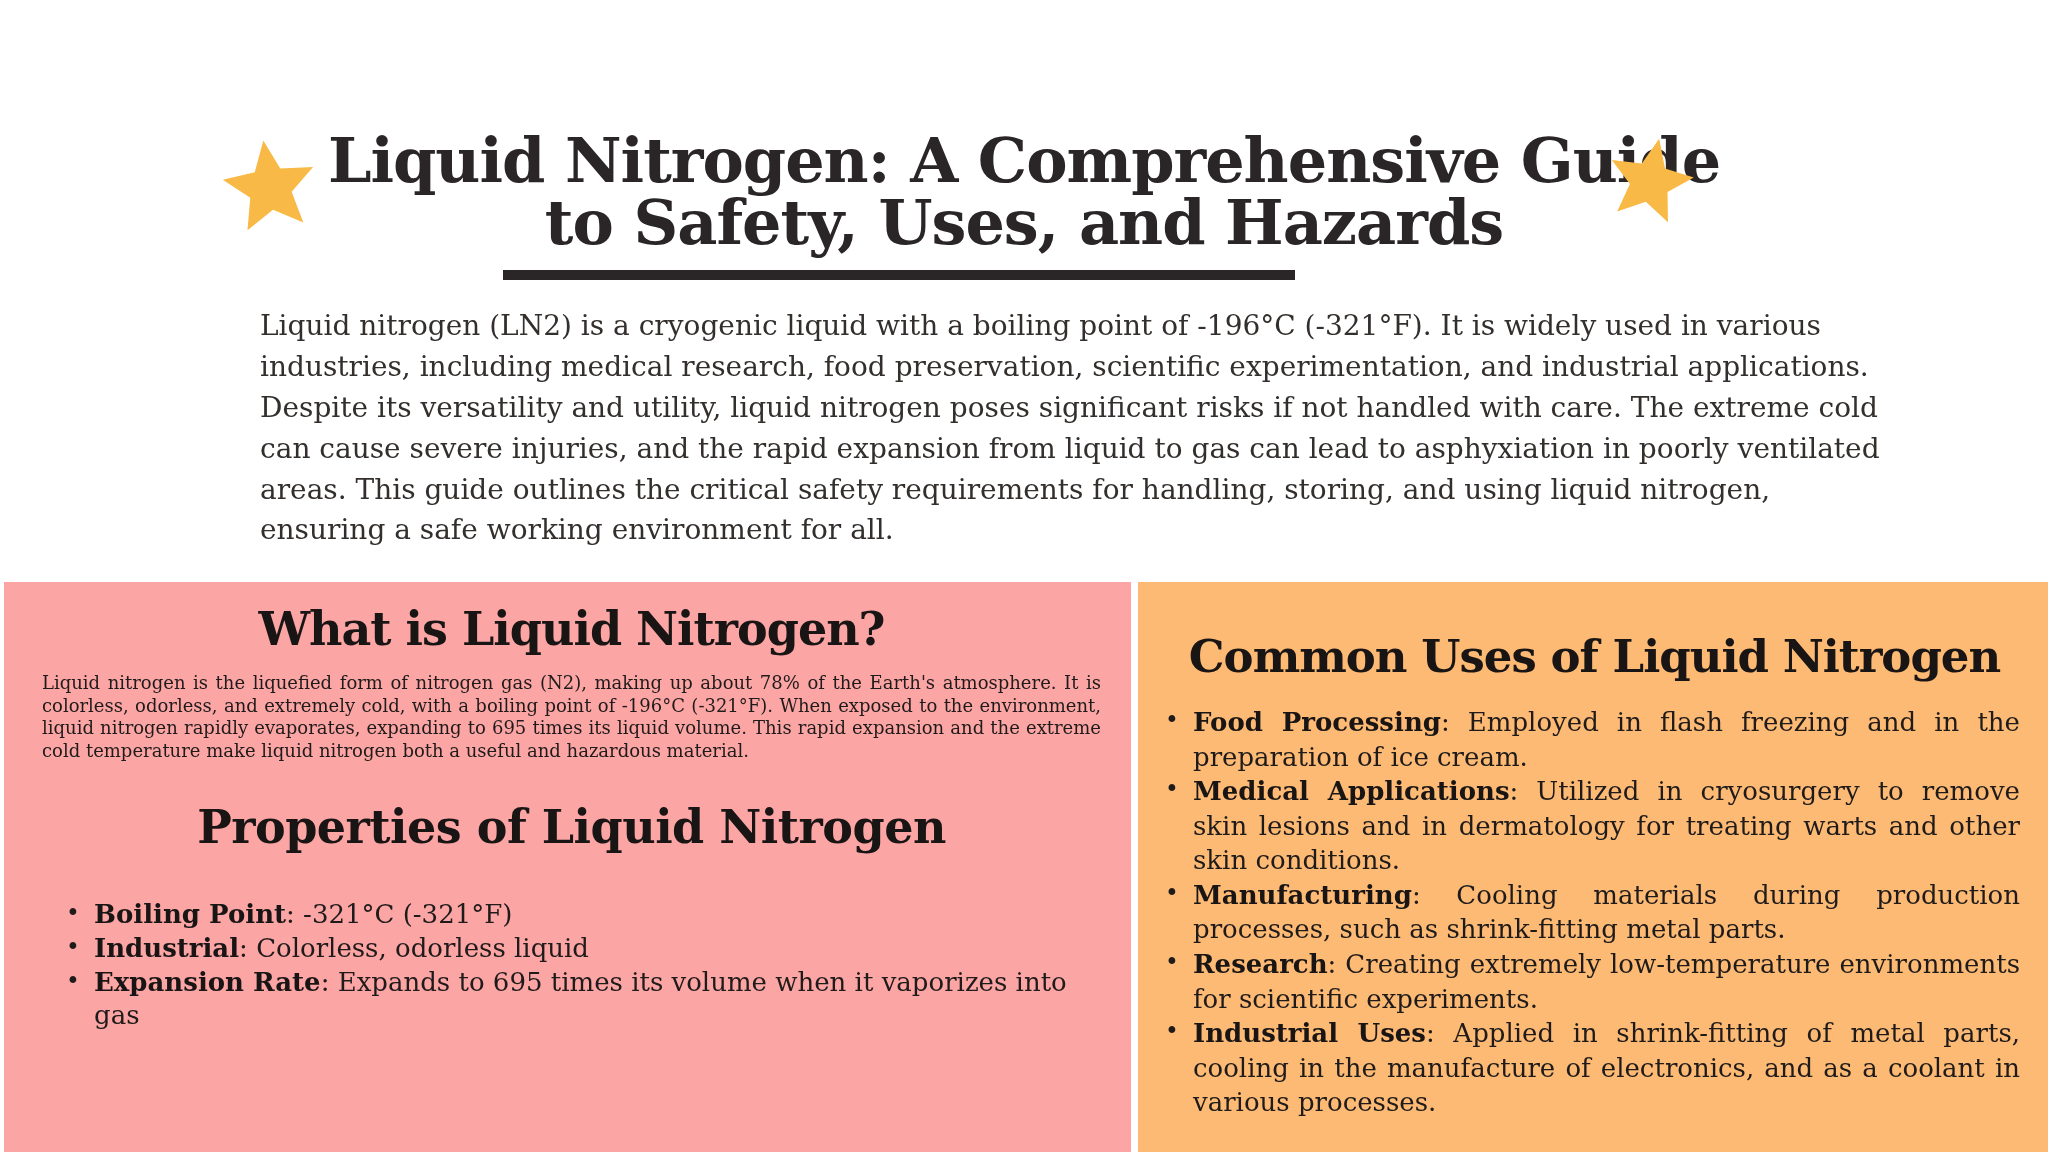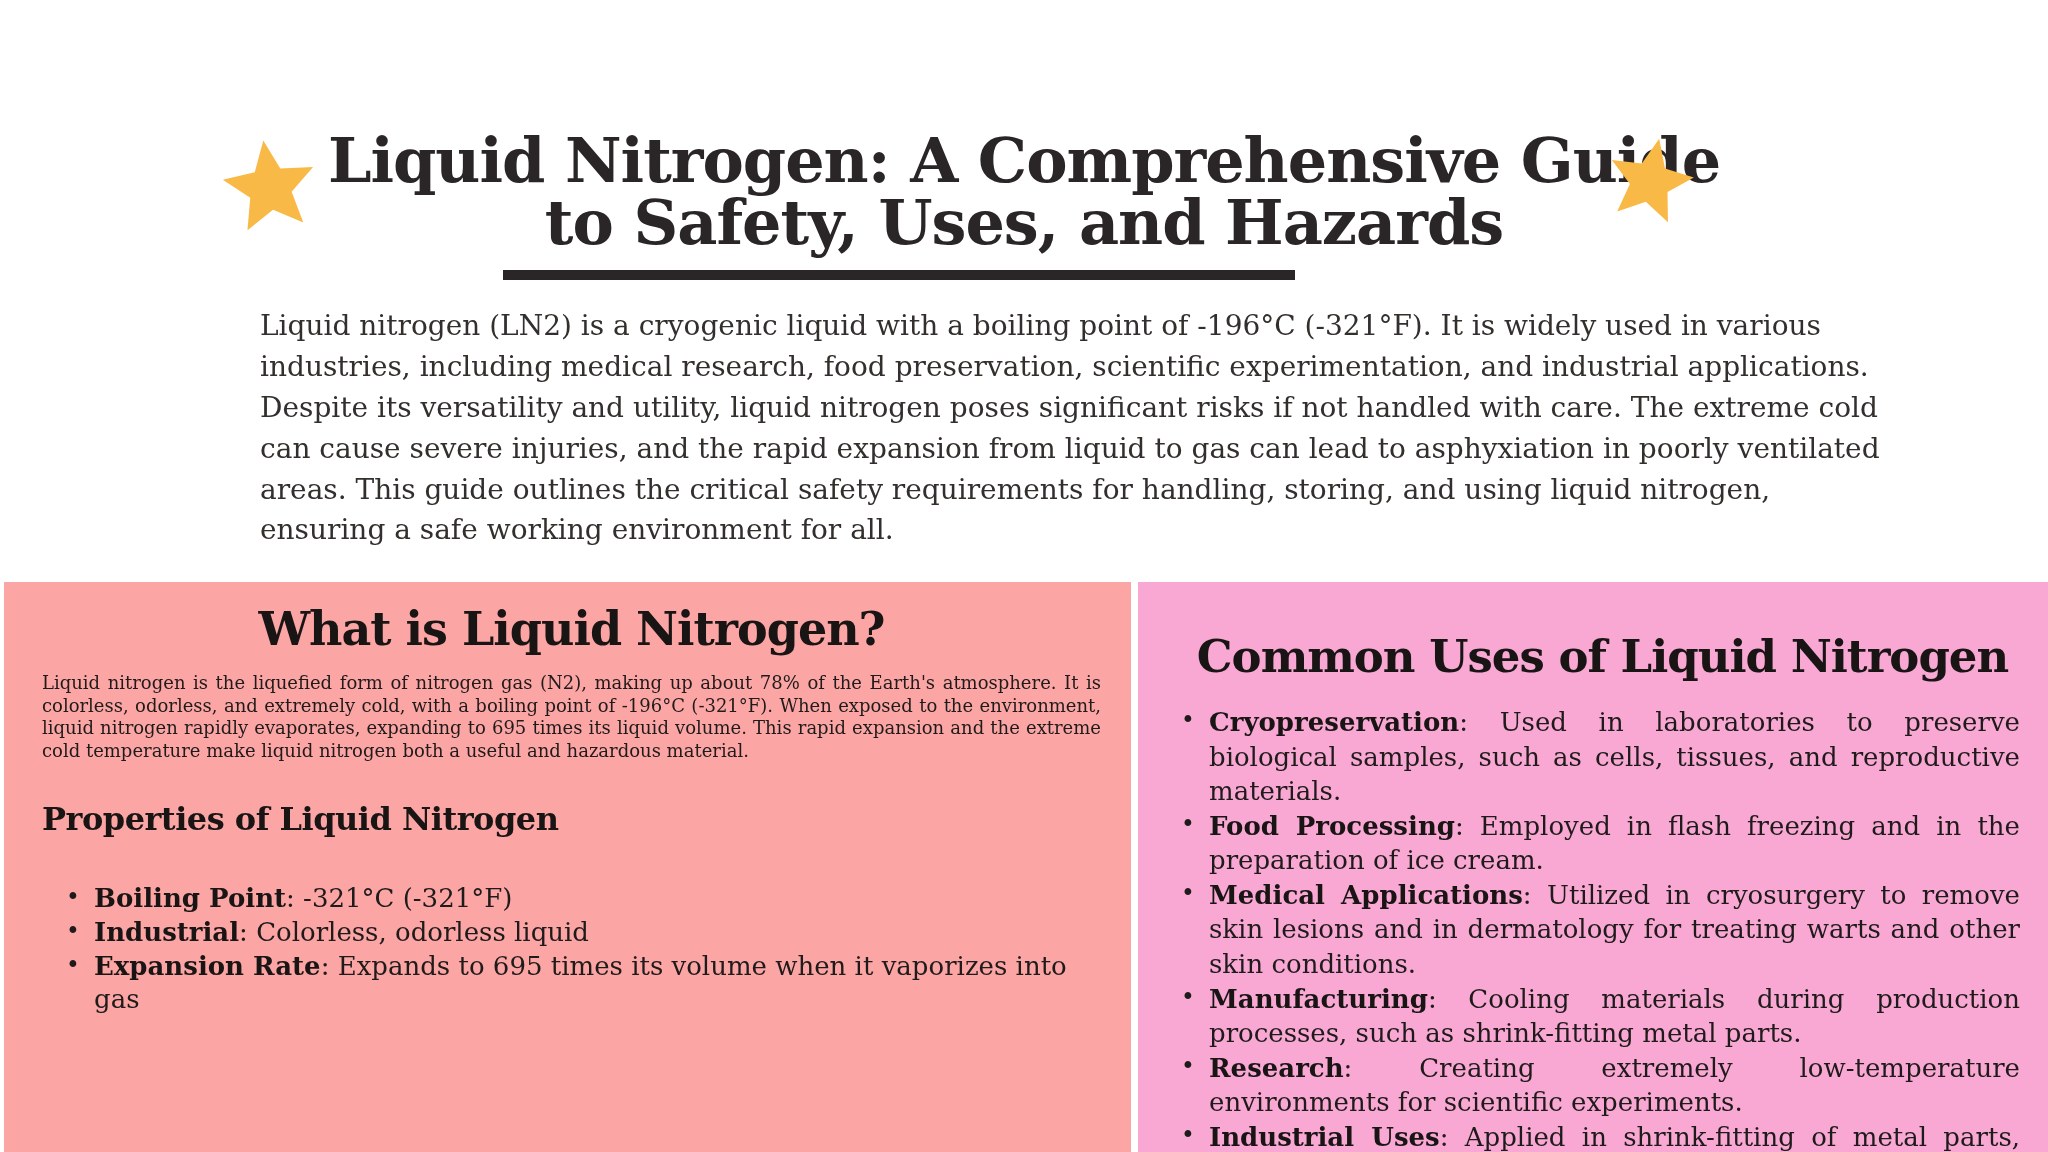--- a/index.html
+++ b/index.html
@@ -48,45 +48,46 @@
   .panel-left{
     margin-left:4px;
     width:1127px;
     background:#fca5a5;
     box-sizing:border-box;
     padding:14px 30px 0 38px;
   }
   .panel-gap{width:7px;background:#ffffff;}
   .panel-right{
     flex:1;
-    background:#f9a8d4;
+    background:#fdba74;
     box-sizing:border-box;
-    padding:10px 28px 0 47px;
+    padding:10px 28px 0 31px;
   }
   .panel-heading{
     margin:0;
     text-align:center;
     font-weight:700;
     color:#181514;
   }
   .what-heading{font-size:46px;margin-top:6px;letter-spacing:-1px;}
   .uses-heading{font-size:45px;margin-top:38px;letter-spacing:-1px;}
   .what-body{
     margin:16px 0 0 0;
     font-size:18px;
     line-height:1.25;
     text-align:justify;
     color:#1f1b1a;
   }
   .properties-heading{
     margin:38px 0 0 0;
-    font-size:32px;
+    font-size:46px;
     font-weight:700;
     color:#181514;
     letter-spacing:-0.5px;
+    text-align:center;
   }
   ul.bullet-list{
     list-style:none;
     margin:0;padding:0;
   }
   ul.bullet-list li{
     position:relative;
     padding-left:0;
   }
   ul.bullet-list li::before{
@@ -146,21 +147,20 @@
           <li><span class="term">Industrial</span><span>: Colorless, odorless liquid</span></li>
           <li><span class="term">Expansion Rate</span><span>: Expands to 695 times its volume when it vaporizes into gas</span></li>
         </ul>
     </div>
 
     <div class="panel-gap"></div>
 
     <div class="panel-right">
       <h2 class="panel-heading uses-heading">Common Uses of Liquid Nitrogen</h2>
       <ul class="bullet-list uses-list">
-          <li><span class="term">Cryopreservation</span><span>: Used in laboratories to preserve biological samples, such as cells, tissues, and reproductive materials.</span></li>
           <li><span class="term">Food Processing</span><span>: Employed in flash freezing and in the preparation of ice cream.</span></li>
           <li><span class="term">Medical Applications</span><span>: Utilized in cryosurgery to remove skin lesions and in dermatology for treating warts and other skin conditions.</span></li>
           <li><span class="term">Manufacturing</span><span>: Cooling materials during production processes, such as shrink-fitting metal parts.</span></li>
           <li><span class="term">Research</span><span>: Creating extremely low-temperature environments for scientific experiments.</span></li>
           <li><span class="term">Industrial Uses</span><span>: Applied in shrink-fitting of metal parts, cooling in the manufacture of electronics, and as a coolant in various processes.</span></li>
         </ul>
     </div>
 
   </div>
 </div>

